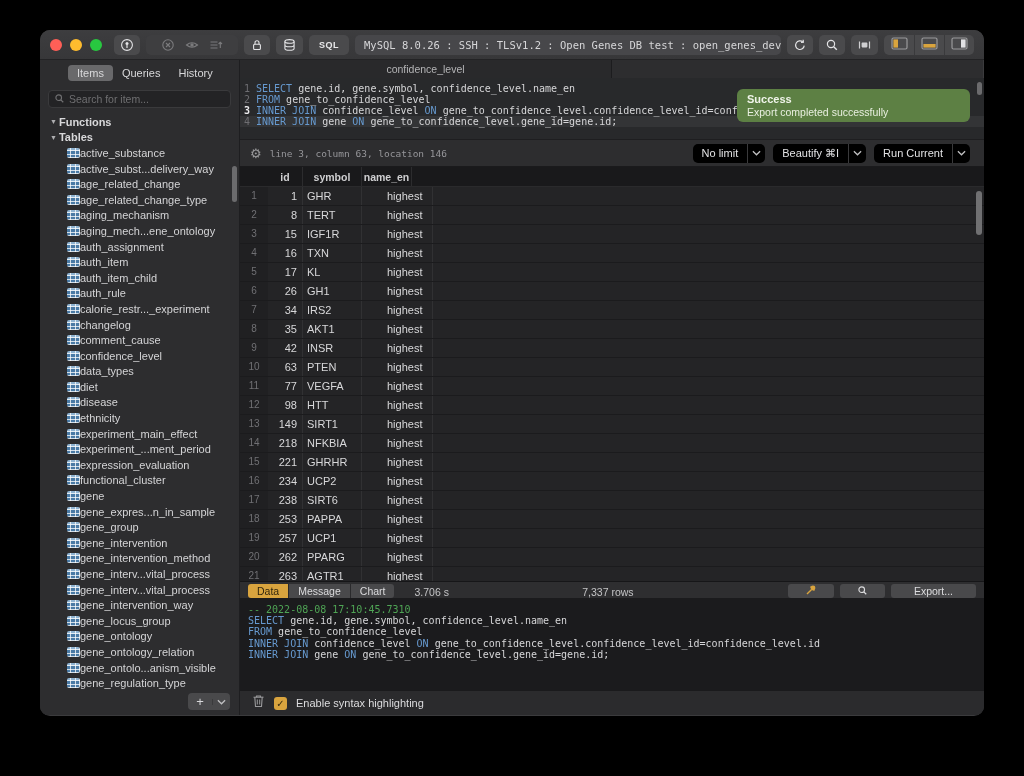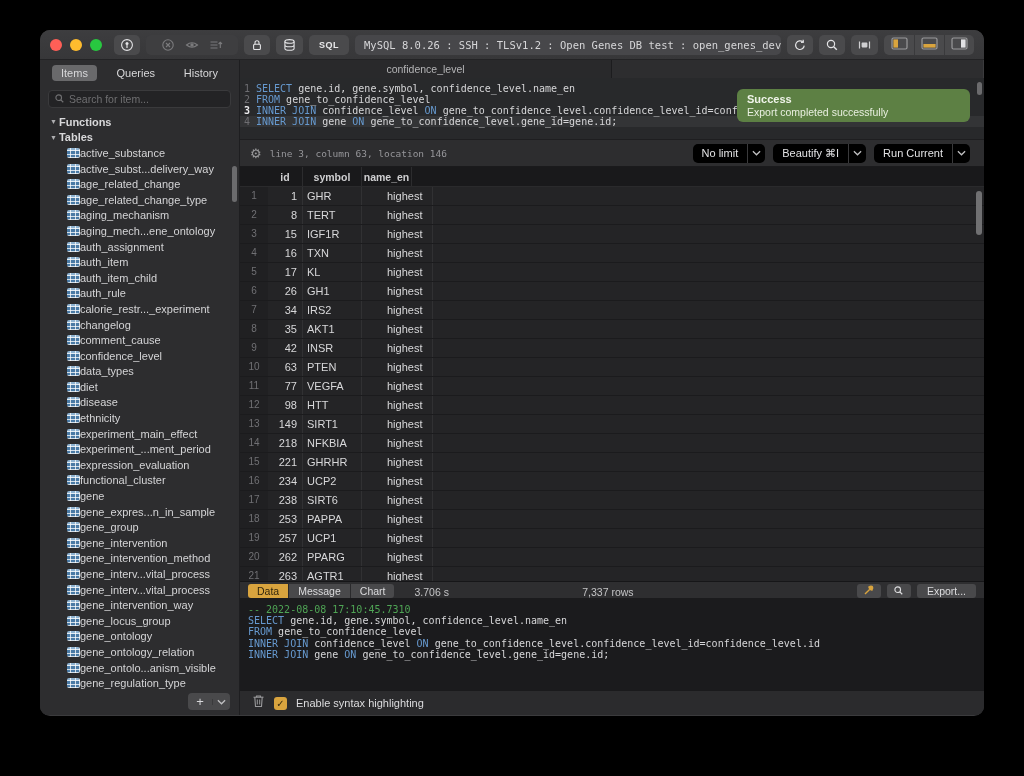--- a/index.html
+++ b/index.html
@@ -29,21 +29,21 @@
   .seg3 > div { width:30px; display:flex; align-items:center; justify-content:center; }
   .seg3 > div + div { border-left:1px solid #3a3a3c; }
 
   
   .wbody { display:flex; height:655px; }
 
   
   .sidebar { width:200px; background:#2d2d2f; border-right:1px solid #1e1e20;
     position:relative; flex-shrink:0; }
   .side-tabs { height:26px; display:flex; align-items:center; justify-content:space-between;
-    padding:0 12px; }
+    padding:0 28px; }
   .side-tab { font-size:11px; color:#d8d8da; padding:2px 9px; border-radius:4px; }
   .side-tab.active { background:#69696b; }
   .searchbox { margin:4px 8px 6px 8px; height:18px; background:#232325; border:1px solid #3a3a3c;
     border-radius:4px; display:flex; align-items:center; padding:0 5px; gap:4px; }
   .searchbox input { background:transparent; border:none; outline:none; color:#c8c8ca;
     font-size:10.5px; width:100%; font-family:"Liberation Sans", sans-serif; }
   .searchbox input::placeholder { color:#6f6f71; }
   .tree { font-size:11px; color:#d4d4d6; }
   .tree-group { height:15.6px; display:flex; align-items:center; padding-left:10px; gap:2px; }
   .tri { font-size:7px; color:#aeaeb0; }
@@ -127,21 +127,21 @@
     display:flex; align-items:flex-end; padding:0 8px; gap:8px; position:relative; }
   .rseg { display:flex; height:14px; border-radius:3px; overflow:hidden; }
   .rseg > div { padding:0 9px; font-size:10.5px; display:flex; align-items:center;
     background:#49494b; color:#dcdcde; }
   .rseg > div + div { border-left:1px solid #2a2a2c; }
   .rseg .sel { background:var(--amber,#d9a43e); color:#32270e; }
   .elapsed { font-size:10.5px; color:#c4c4c6; margin-left:12px; }
   .rowcount { position:absolute; left:46%; font-size:10.5px; color:#c4c4c6; }
   .rb-right { margin-left:auto; display:flex; gap:6px; align-items:center; }
   .rb-btn { height:14px; min-width:24px; background:#49494b; border-radius:3px;
-    display:flex; align-items:center; justify-content:center; padding:0 4px; }
+    display:flex; align-items:center; justify-content:center; padding:0 17px; }
   .export-lbl { font-size:10.5px; color:#dcdcde; padding:0 6px; }
 
   
   .log { height:92px; background:#1b1b1d; padding:6px 0 0 8px; overflow:hidden; }
   .log .code-line { height:11.2px; line-height:11.2px; }
 
   
   .footer { height:25px; background:#2b2b2d; border-top:1px solid #1a1a1c;
     display:flex; align-items:center; padding:0 12px; gap:9px; }
   .checkbox { width:13px; height:13px; background:var(--amber,#d9a43e); border-radius:3px;

